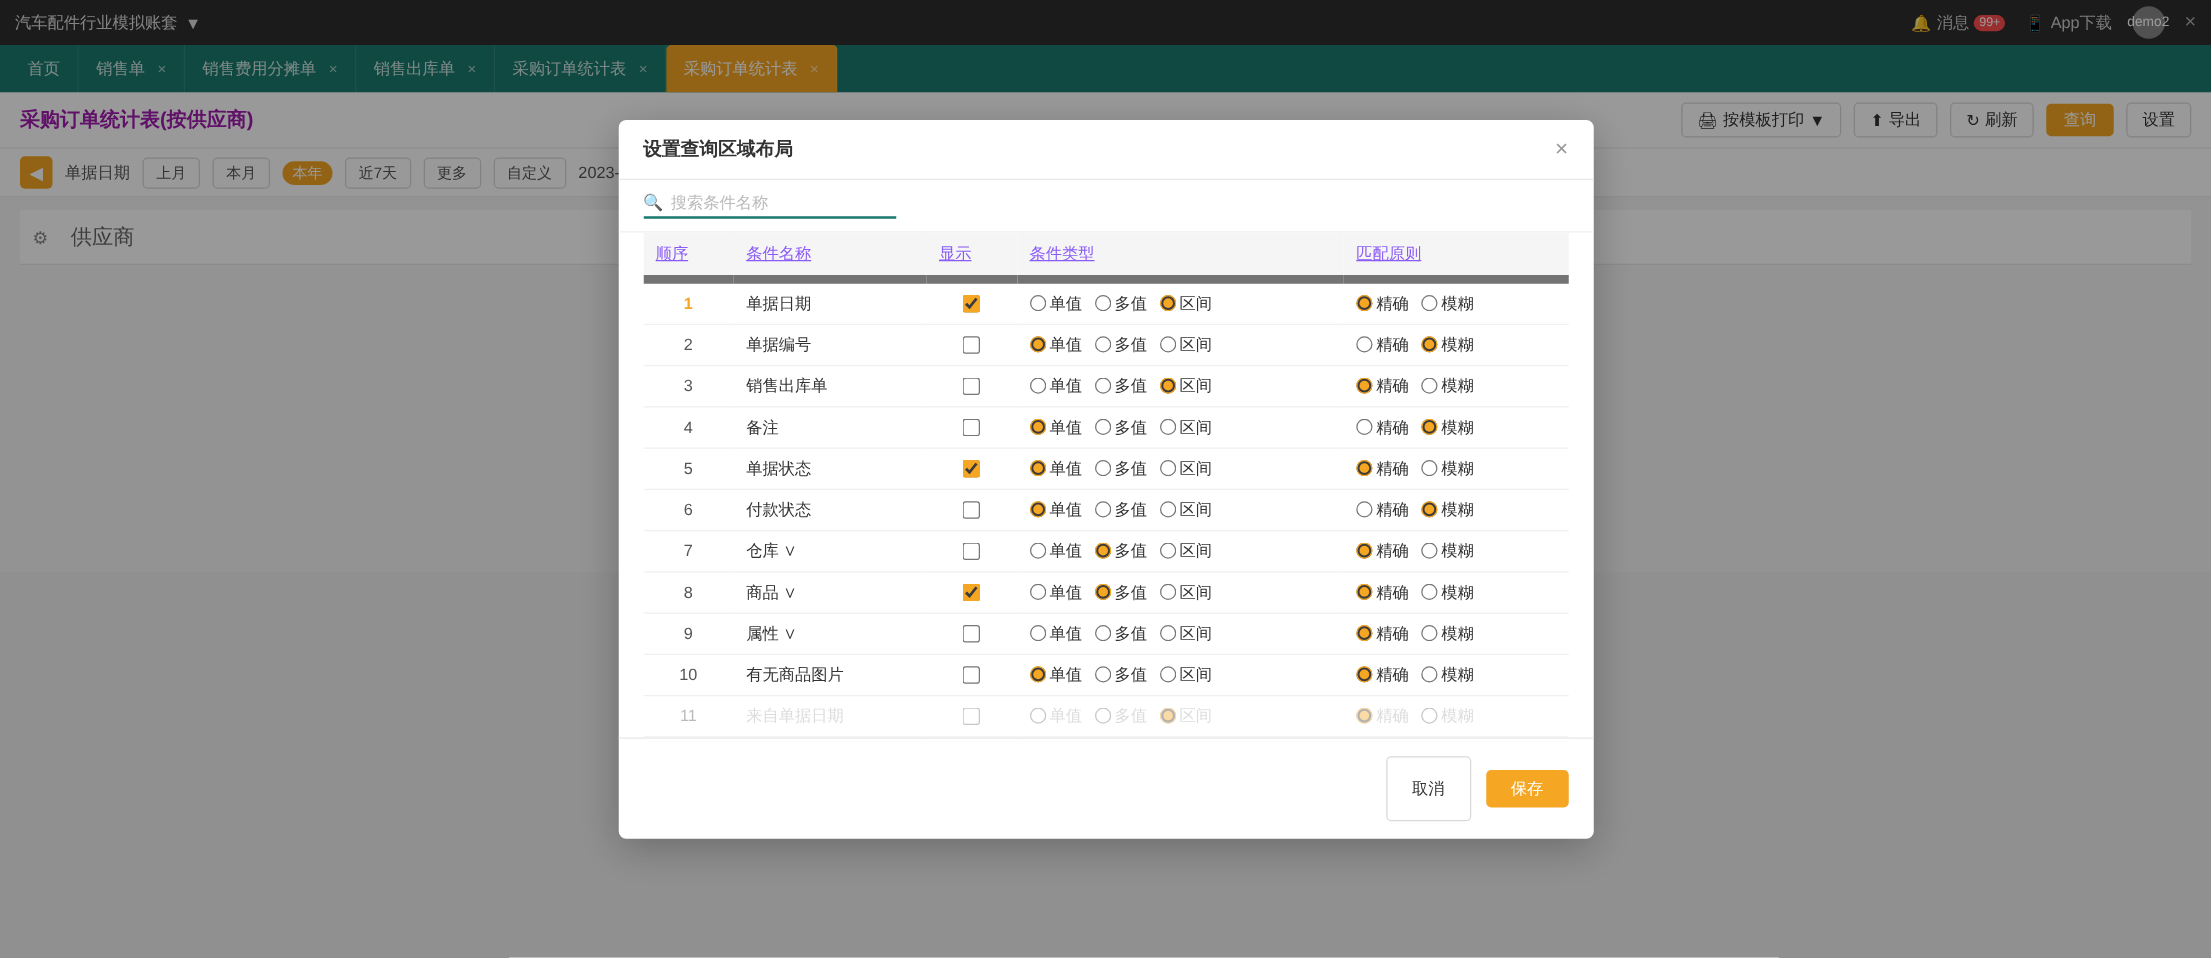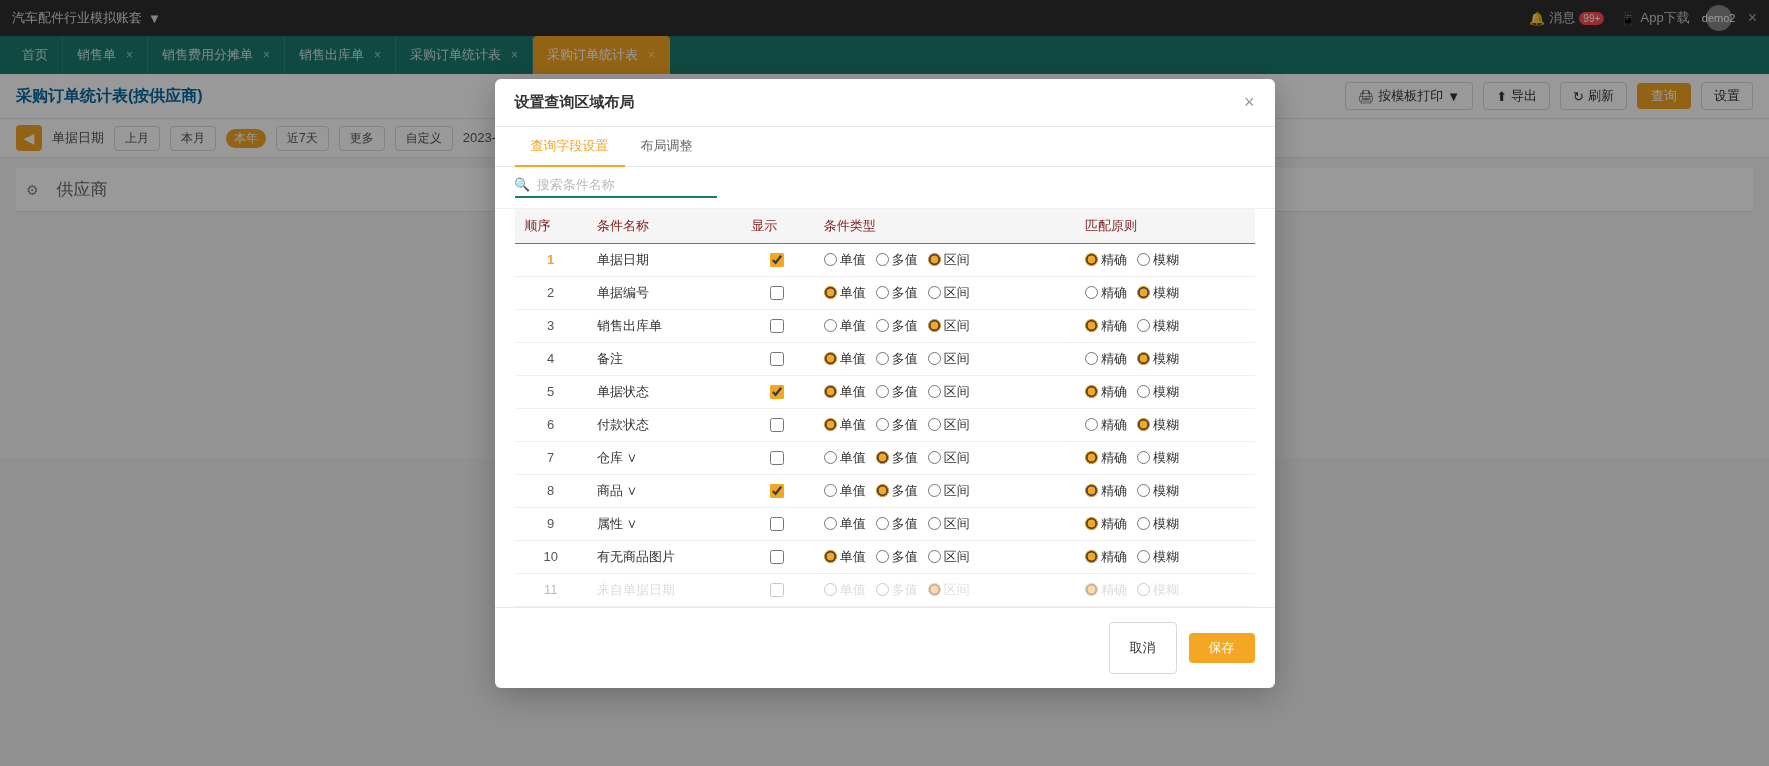--- a/index.html
+++ b/index.html
@@ -50,21 +50,21 @@
 
     
     .page-header {
       background: #fff;
       padding: 8px 16px;
       display: flex;
       align-items: center;
       justify-content: space-between;
       border-bottom: 1px solid #e8e8e8;
     }
-    .page-title { font-size: 16px; font-weight: bold; color: #0369a1; }
+    .page-title { font-size: 16px; font-weight: bold; color: #a21caf; }
     .page-actions { display: flex; align-items: center; gap: 10px; }
     .btn-outline { border: 1px solid #d9d9d9; background: #fff; padding: 4px 12px; border-radius: 4px; cursor: pointer; font-size: 13px; color: #333; display: flex; align-items: center; gap: 4px; }
     .btn-primary { background: #f5a623; border: none; padding: 4px 14px; border-radius: 4px; cursor: pointer; font-size: 13px; color: #fff; }
 
     
     .filter-bar {
       background: #fff;
       padding: 6px 16px;
       display: flex;
       align-items: center;
@@ -180,24 +180,25 @@
       width: 100%;
       border-collapse: collapse;
       font-size: 13px;
     }
     .dialog-table thead tr {
       background: #f5f5f5;
     }
     .dialog-table th {
       padding: 8px 10px;
       text-align: left;
-      color: #7f1d1d;
+      color: #8b5cf6;
       font-weight: 500;
-      border-bottom: 1px solid #737373;
+      border-bottom: 7px solid #737373;
       white-space: nowrap;
+      text-decoration: underline;
     }
     .dialog-table td {
       padding: 7px 10px;
       border-bottom: 1px solid #f0f0f0;
       color: #333;
       vertical-align: middle;
     }
 
     
     .cb-wrap { display: flex; align-items: center; justify-content: center; }
@@ -345,28 +346,20 @@
 </div>
 
 <div class="overlay">
   <div class="dialog">
 
     <div class="dialog-header">
       <span class="dialog-title">设置查询区域布局</span>
       <span class="dialog-close">×</span>
     </div>
 
-    <div class="dialog-tabs">
-      <div class="dialog-tab active">
-        <span>查询字段设置</span>
-      </div>
-      <div class="dialog-tab">
-        <span>布局调整</span>
-      </div>
-    </div>
 
     <div class="dialog-search">
       <div class="dialog-search-inner">
         <span style="color:#aaa;">🔍</span>
         <input type="text" placeholder="搜索条件名称" style="">
       </div>
     </div>
 
     <div class="dialog-table-wrap">
       <table class="dialog-table">

